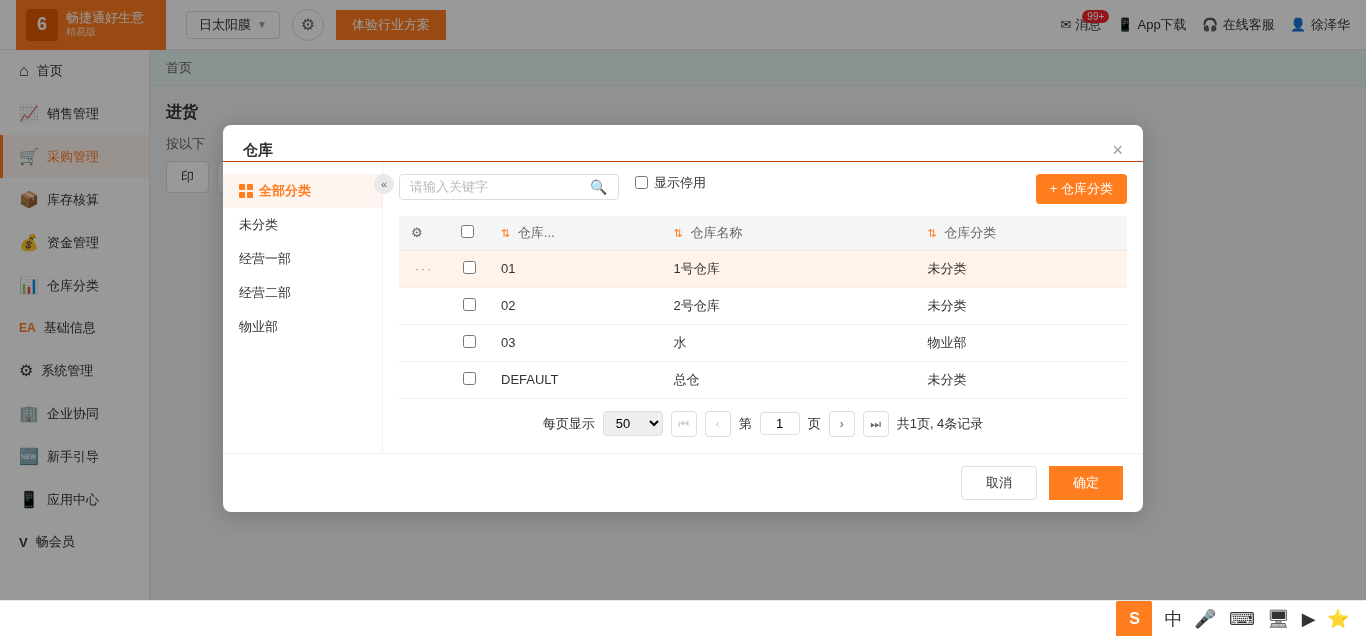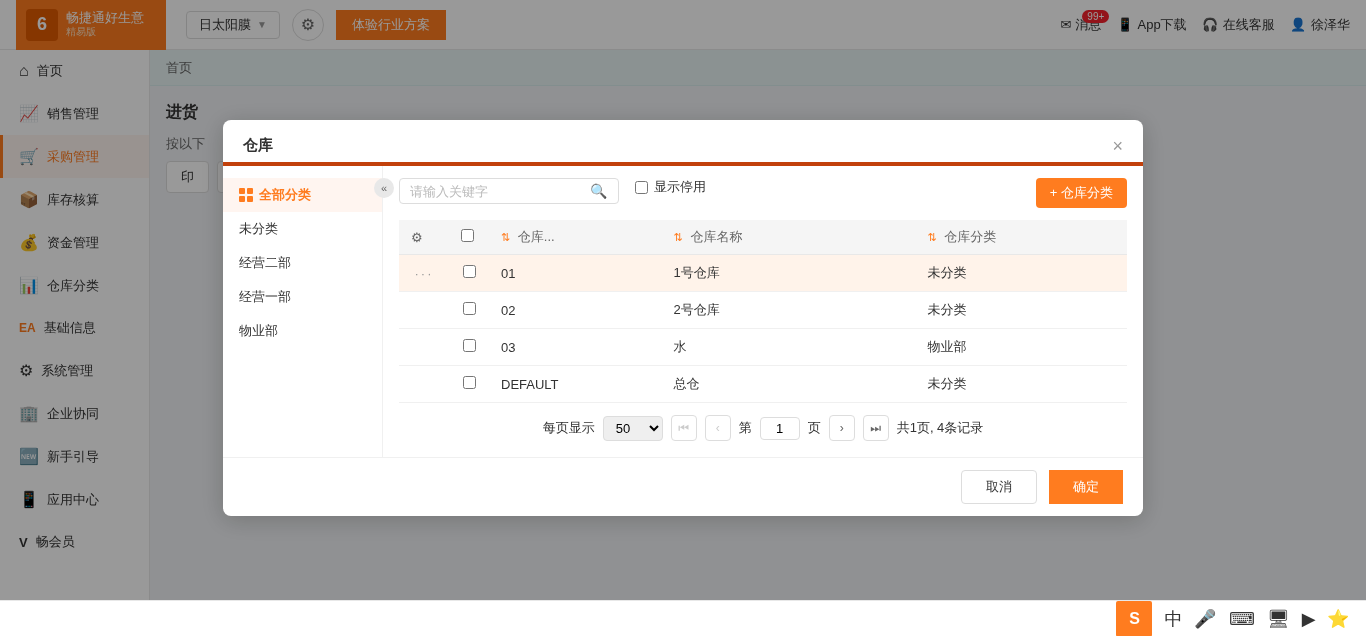--- a/index.html
+++ b/index.html
@@ -202,22 +202,22 @@
       width: 920px;
       max-height: 560px;
       display: flex;
       flex-direction: column;
       box-shadow: 0 4px 24px rgba(0,0,0,0.2);
     }
     .dialog-header {
       display: flex;
       align-items: center;
       justify-content: space-between;
-      padding: 16px 20px 7px;
-      border-bottom: 4px solid #c2410c;
+      padding: 16px 20px 1px;
+      border-bottom: 1px solid #c2410c;
       text-align: center;
     }
     .dialog-title { font-size: 15px; font-weight: bold; color: #333; }
     .dialog-close {
       cursor: pointer;
       font-size: 18px;
       color: #999;
       line-height: 1;
     }
     .dialog-body {
@@ -570,22 +570,22 @@
         <div class="cat-all">
           <span style="display:inline-grid;grid-template-columns:1fr 1fr;gap:2px;width:14px;height:14px;">
             <span style="background:#ff7c1f;border-radius:1px;"></span>
             <span style="background:#ff7c1f;border-radius:1px;"></span>
             <span style="background:#ff7c1f;border-radius:1px;"></span>
             <span style="background:#ff7c1f;border-radius:1px;"></span>
           </span>
           <span>全部分类</span>
         </div>
         <div class="cat-item">未分类</div>
+        <div class="cat-item">经营一部</div>
         <div class="cat-item">经营二部</div>
-        <div class="cat-item">经营一部</div>
         <div class="cat-item">物业部</div>
       </div>
 
       <div class="table-panel">
 
         <div class="search-row">
           <div class="search-input-wrap">
             <input type="text" placeholder="请输入关键字" style="">
             <span class="search-icon">🔍</span>
           </div>

